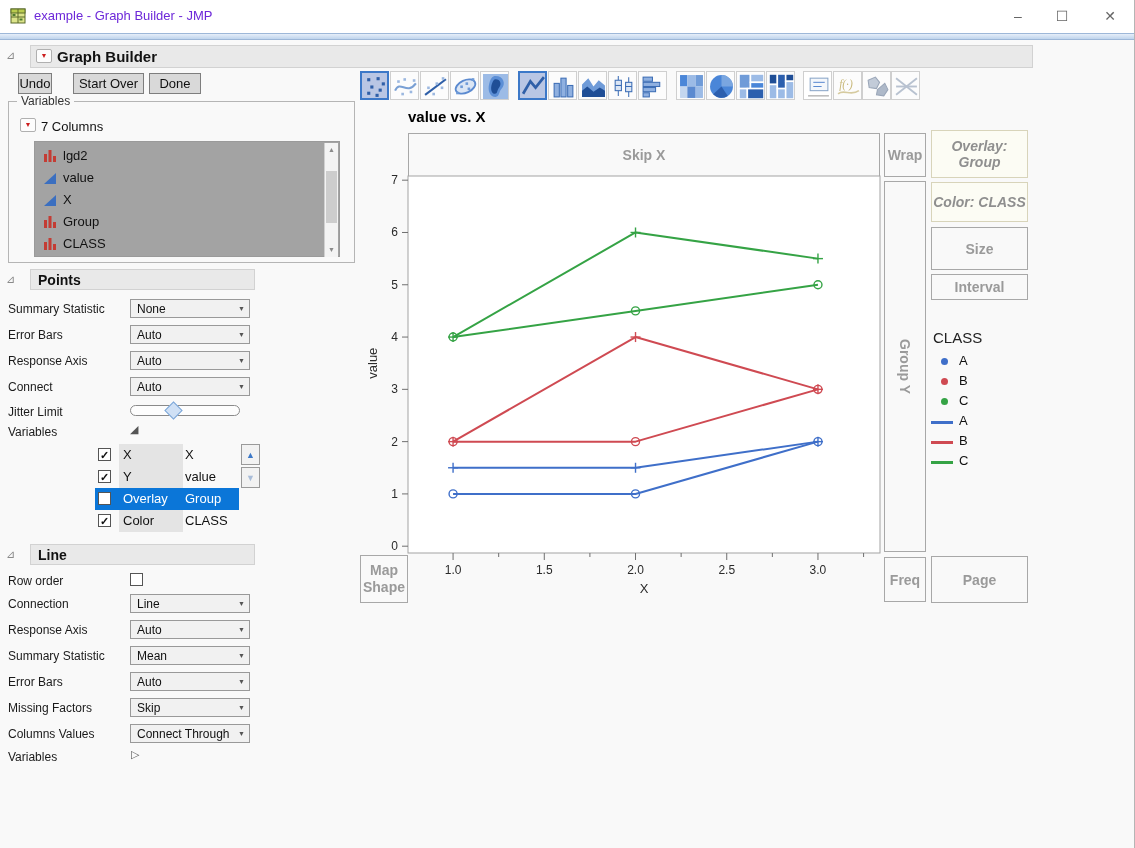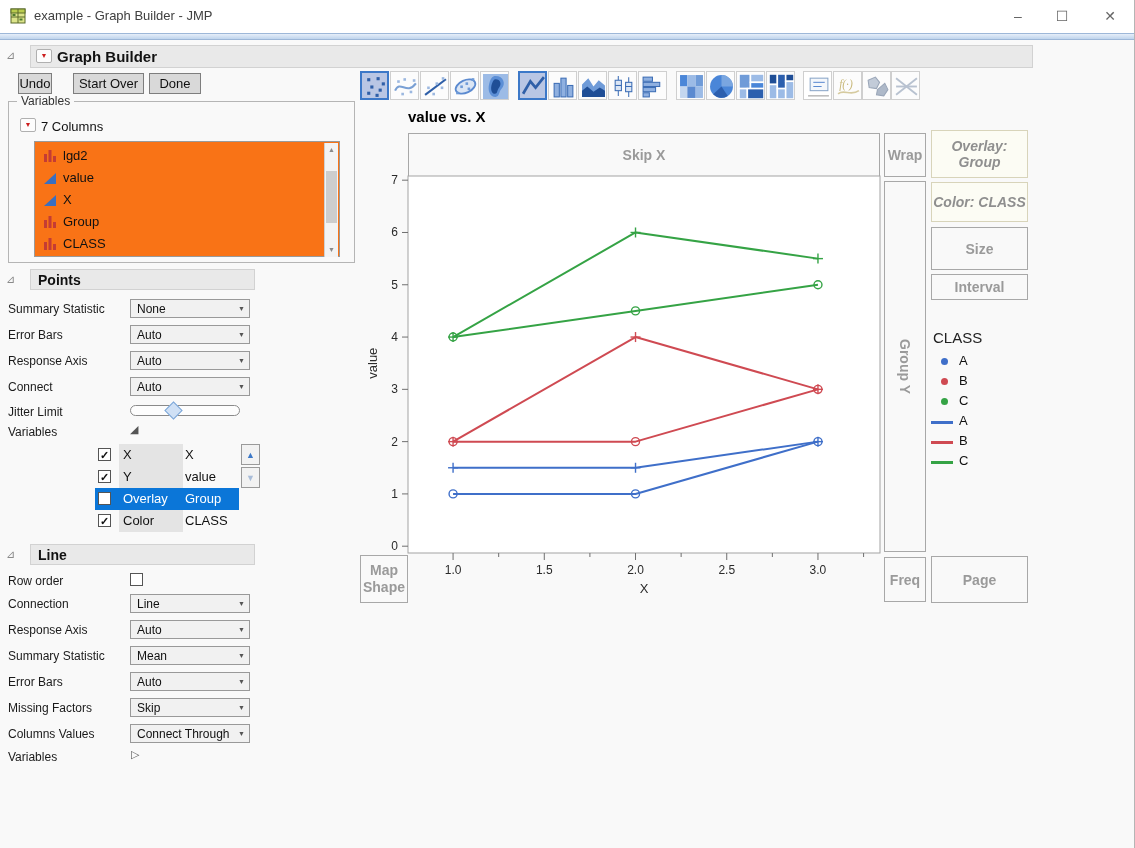--- a/index.html
+++ b/index.html
@@ -3,21 +3,21 @@
 <meta charset="utf-8">
 <style>
   * { margin:0; padding:0; box-sizing:border-box; }
   html,body { background:#e9e9e9; }
   body { font-family:"Liberation Sans", sans-serif; }
   #app { position:relative; width:1135px; height:848px; background:#f9f9f9; overflow:hidden;
          border-right:1px solid #b5b5b5; }
   
   .titlebar { position:absolute; left:0; top:0; width:1135px; height:33px; background:#ffffff; }
   .app-icon { position:absolute; left:10px; top:8px; width:16px; height:16px; }
-  .win-title { position:absolute; left:34px; top:8px; font-size:13px; color:#404040; }
+  .win-title { position:absolute; left:34px; top:8px; font-size:13px; color:#6d28d9; }
   .win-btn { position:absolute; top:4px; width:34px; height:24px; text-align:center; line-height:24px;
              font-size:14px; color:#666; cursor:default; }
   .bluestrip { position:absolute; left:0; top:33px; width:1135px; height:7px;
                background:linear-gradient(#e6eef9,#bfd4ec); border-top:1px solid #9db7d8; border-bottom:1px solid #9db7d8; }
   
   .disc { position:absolute; font-size:11px; color:#8a8a8a; }
   .red-tri-btn { position:absolute; width:16px; height:14px; background:#fdfdfd; border:1px solid #b0b0b0;
                  border-radius:2px; color:#cc1f1f; font-size:7px; text-align:center; line-height:12px; }
   .hdr-bar { position:absolute; background:#e9e9e9; border:1px solid #d2d2d2; }
   .hdr-text { font-weight:bold; color:#111; }
@@ -31,21 +31,21 @@
   .checkbox { position:absolute; width:13px; height:13px; background:#fff; border:1px solid #555;
               font-size:11px; line-height:12px; text-align:center; color:#111; font-weight:bold; }
   
   .tool { position:absolute; top:71px; width:29px; height:29px; border:1px solid #cfcfcf; background:#fcfcfc; }
   .tool.sel { border:2px solid #3c78c8; background:#b9c6e4; }
   .tool svg { position:absolute; left:2px; top:2px; }
   .tool.sel svg { left:1px; top:1px; }
   
   .groupbox { position:absolute; border:1px solid #b5b5b5; }
   .groupbox-legend { position:absolute; top:-8px; left:8px; background:#f9f9f9; padding:0 4px; font-size:12px; color:#333; }
-  .listbox { position:absolute; background:#f97316; border:1px solid #9a9a9a; }
+  .listbox { position:absolute; background:#a3a3a3; border:1px solid #9a9a9a; }
   .col-item { position:relative; height:22px; font-size:13px; color:#111; }
   .col-item svg { position:absolute; left:8px; top:4px; }
   .col-item span { position:absolute; left:28px; top:3px; }
   .scrollbar { position:absolute; right:1px; top:1px; width:14px; background:#f3f3f3; border-left:1px solid #d0d0d0; }
   .scroll-arrow { position:absolute; left:0; width:13px; height:14px; font-size:7px; color:#8a8a8a; text-align:center; line-height:14px; }
   .scroll-thumb { position:absolute; left:1px; width:11px; background:#cdcdcd; }
   
   .role-row { position:absolute; width:144px; height:22px; }
   .role-row .rcell { position:absolute; top:0; height:22px; font-size:13px; color:#111; padding-top:3px; }
   .role-name { left:24px; width:64px; background:#e4e4e4; padding-left:4px; }

